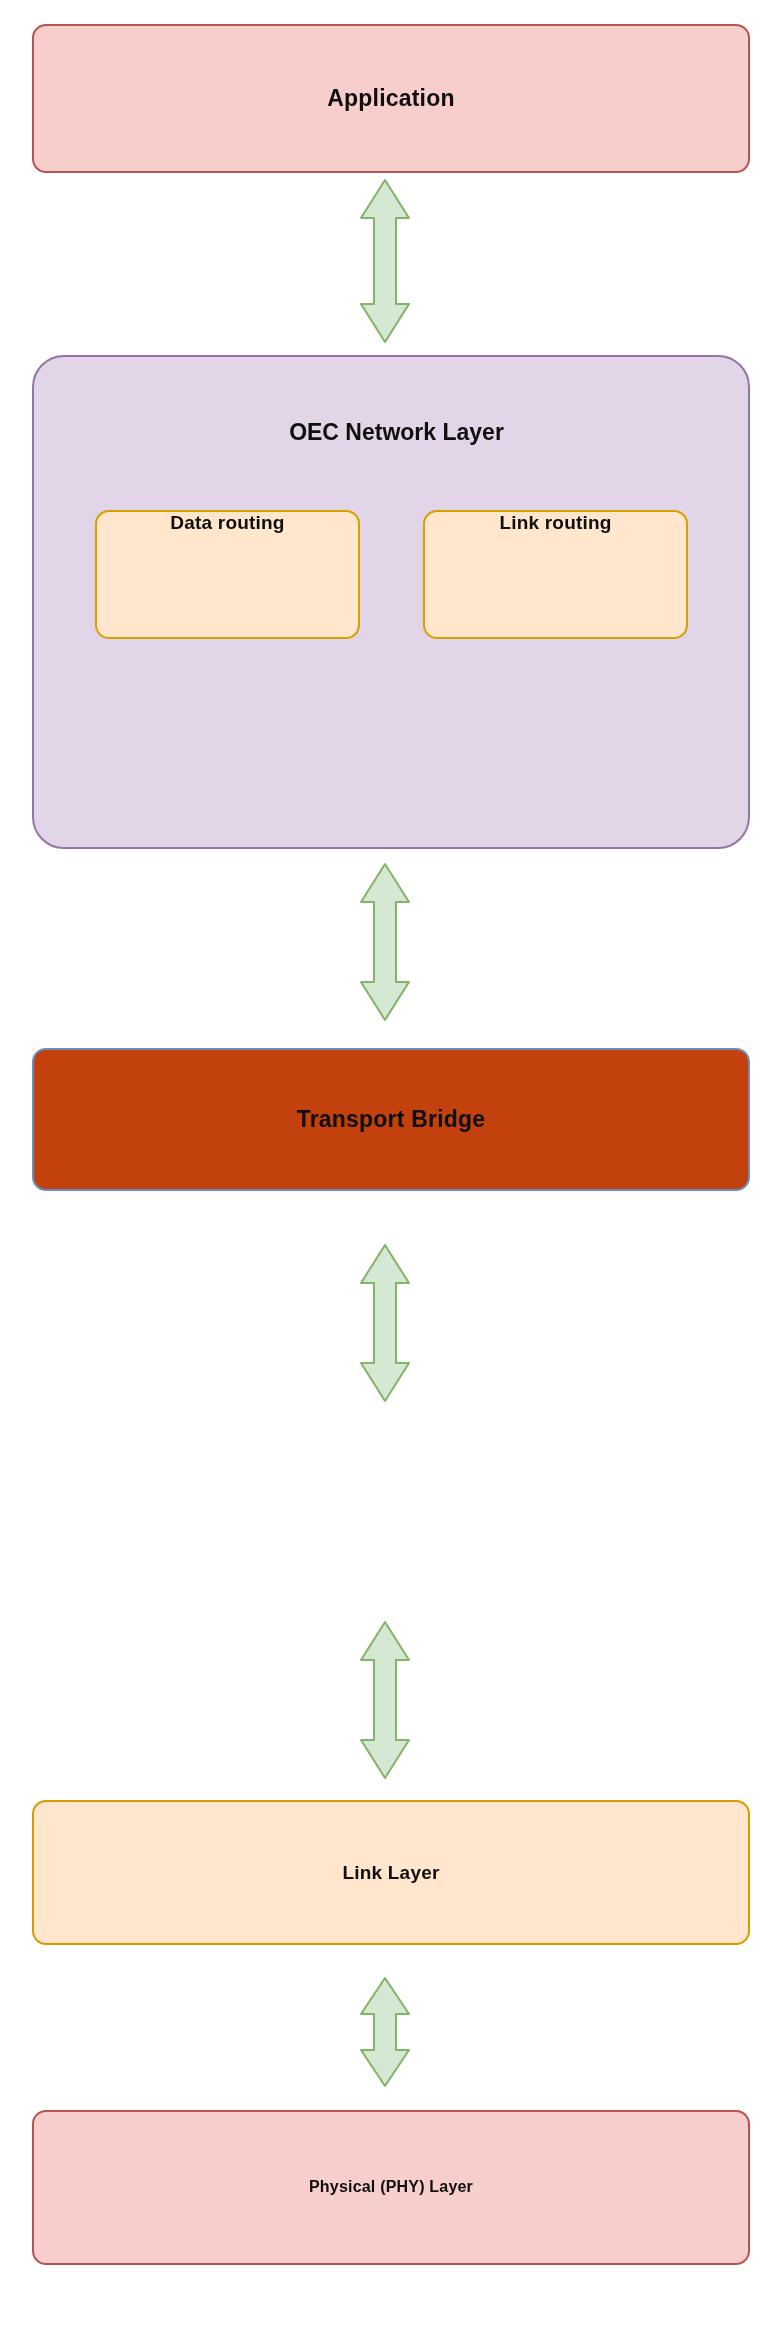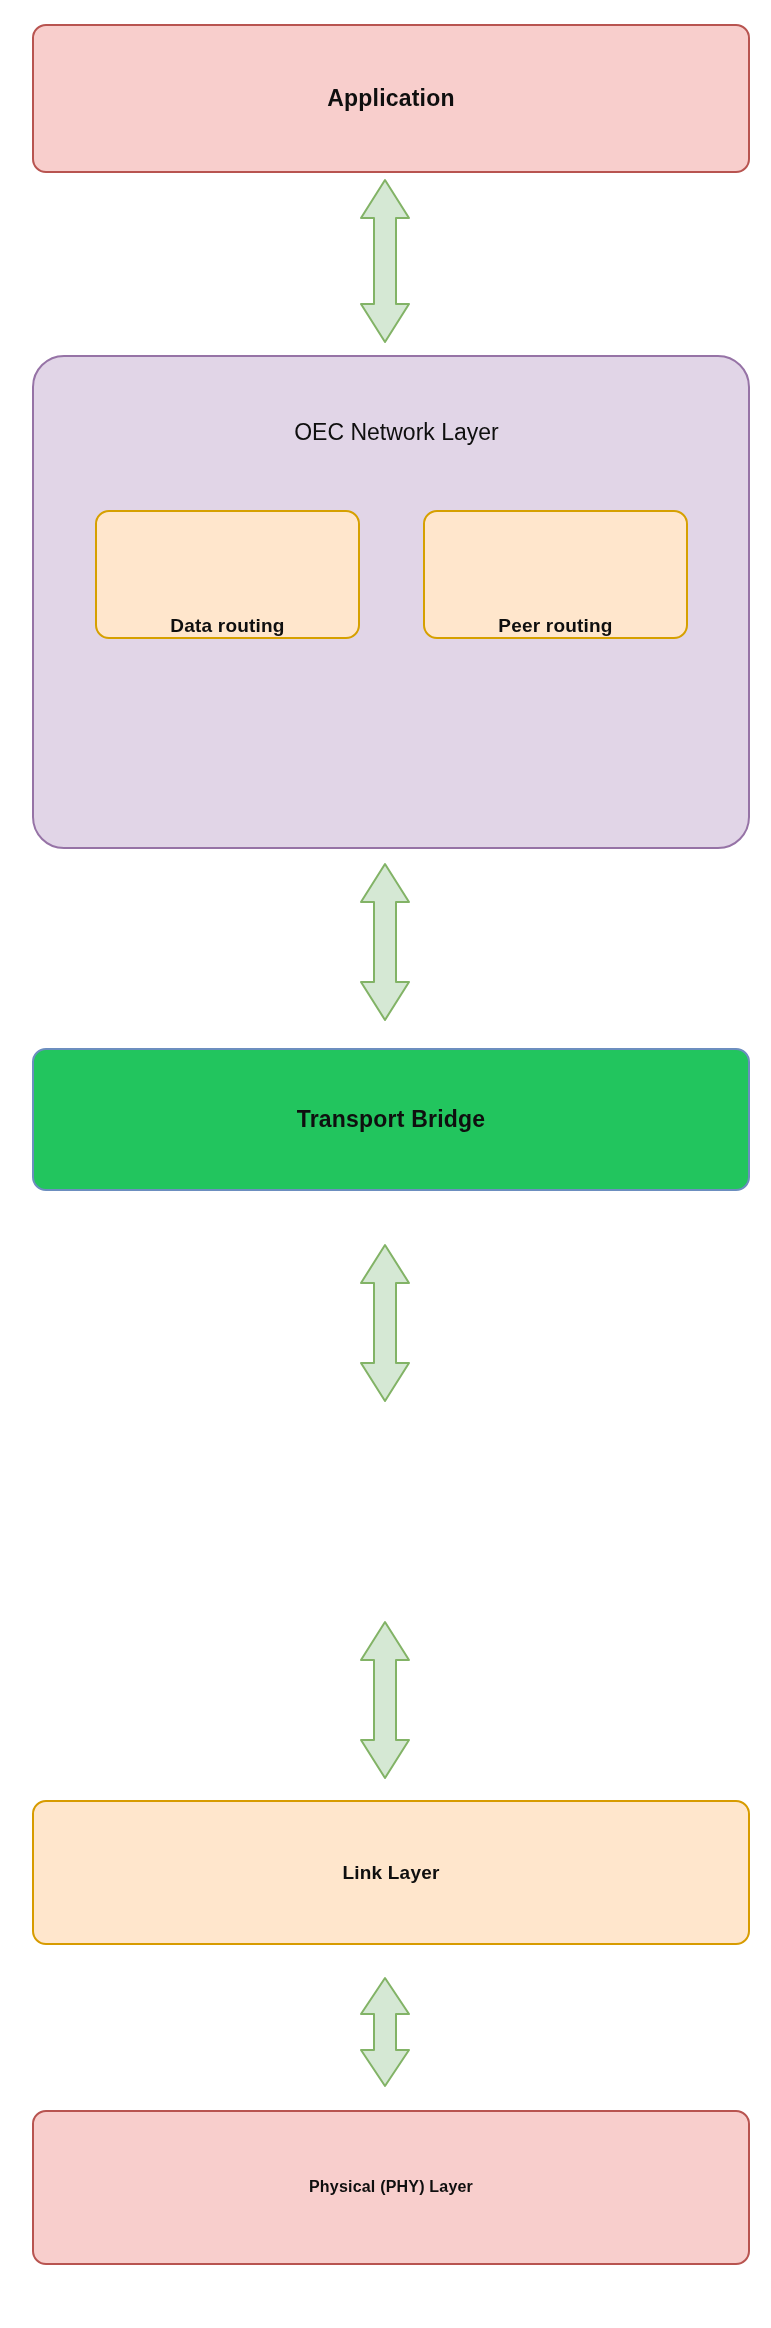--- a/index.html
+++ b/index.html
@@ -57,45 +57,45 @@
     background: #e1d5e7;
     border-color: #9673a6;
     border-radius: 32px;
     display: block;
   }
   #oec-title {
     position: absolute;
     left: 11px; right: 0;
     top: 62px;
     font-size: 23px;
-    font-weight: normal;
+    font-weight: bold;
     color: #0f0f0f;
     text-align: center;
   }
 
   .subnode {
     position: absolute;
     box-sizing: border-box;
     background: #ffe6cc;
     border: 2px solid #d6a000;
     border-radius: 14px;
     display: flex;
-    align-items: flex-end;
+    align-items: flex-start;
     justify-content: center;
   }
   .subnode .node-label { font-size: 19px; }
 
   #node-data-routing   { left: 61px;  top: 153px; width: 265px; height: 129px; }
   #node-peer-routing   { left: 389px; top: 153px; width: 265px; height: 129px; }
   #node-peer-discovery { left: 61px;  top: 321px; width: 265px; height: 129px; }
 
   #node-transport-bridge {
     left: 32px; top: 1048px;
     width: 718px; height: 143px;
-    background: #22c55e;
+    background: #c2410c;
     border-color: #6c8ebf;
     justify-content: center;
   }
   #node-transport-bridge .node-label { font-size: 23px; }
 
   #node-network-layer {
     left: 32px; top: 1420px;
     width: 718px; height: 145px;
     background: #fff2cc;
     border-color: #d6b656;
@@ -147,21 +147,21 @@
   </div>
 
   <div class="node" id="node-oec">
     <div id="oec-title">OEC Network Layer</div>
 
     <div class="subnode" id="node-data-routing">
       <span class="node-label">Data routing</span>
     </div>
 
     <div class="subnode" id="node-peer-routing">
-      <span class="node-label">Peer routing</span>
+      <span class="node-label">Link routing</span>
     </div>
 
   </div>
 
   <div class="arrow" id="arrow-oec-bridge">
     <svg width="60" height="160" viewBox="0 0 60 160">
       <polygon points="30,2 54,40 41,40 41,120 54,120 30,158 6,120 19,120 19,40 6,40" fill="#d5e8d4" stroke="#82b366" stroke-width="2" stroke-linejoin="round"></polygon>
     </svg>
   </div>
 

